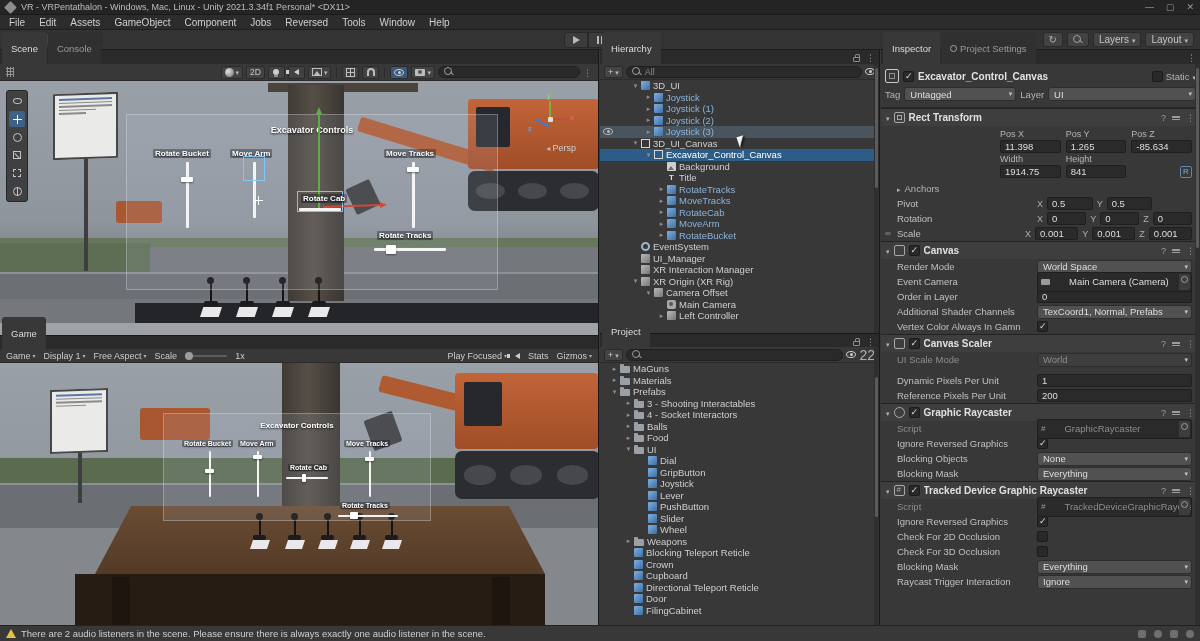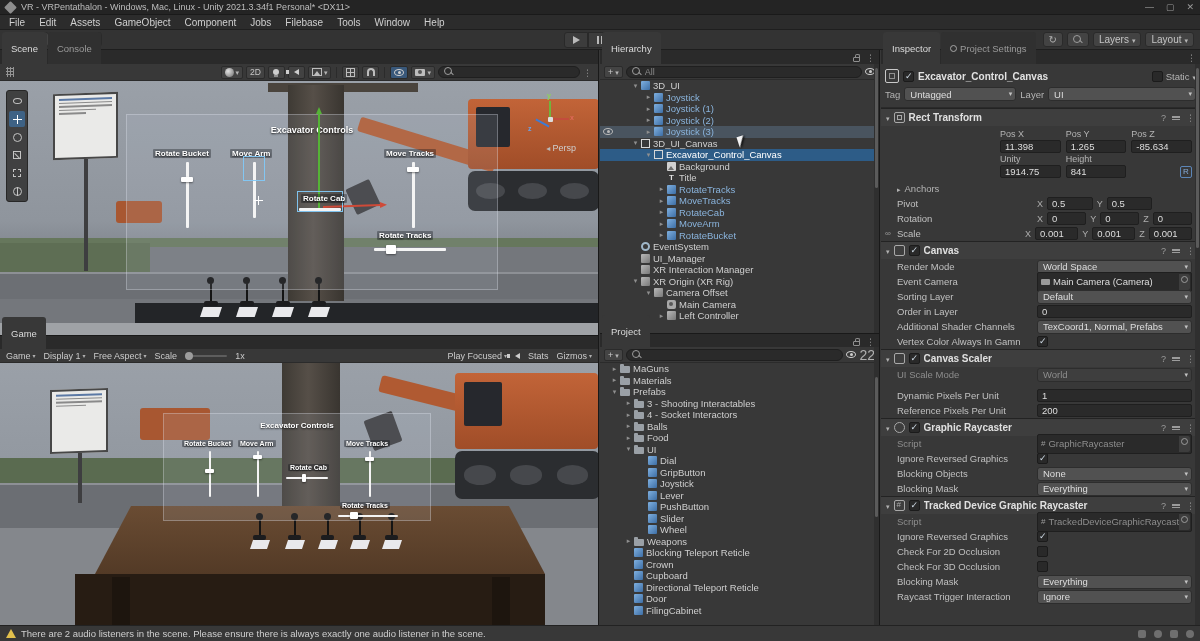--- a/index.html
+++ b/index.html
@@ -101,21 +101,21 @@
 .hq::after{content:"?";color:#9c9c9c;font-size:9px}
 .hp{width:8px;height:8px;background:linear-gradient(#0000 30%,#9c9c9c 30%,#9c9c9c 45%,#0000 45%,#0000 65%,#9c9c9c 65%,#9c9c9c 80%,#0000 80%)}
 .irow{display:flex;align-items:center;height:15px;padding:0 8px 0 16px;gap:4px}
 .ilab{width:136px;flex:none;color:#c0c0c0;overflow:hidden;white-space:nowrap;font-size:9.5px}
 .ilab.dim{color:#8d8d8d}
 .ival{flex:1;display:flex;align-items:center;gap:4px;min-width:0}
 .tf{background:#2a2a2a;border:1px solid #1f1f1f;border-radius:2px;height:13px;flex:1;display:flex;align-items:center;padding:0 4px;color:#dedede;font-size:9.5px;min-width:0}
 .axis{color:#aeaeae;font-size:9px}
 .rt-grid{display:grid;grid-template-columns:98px 1fr 1fr 1fr;gap:1px 5px;padding:3px 8px 3px 16px;align-items:center}
 .rt-lbl{font-size:9px;color:#b4b4b4}
-.objf{flex:1;background:#2a2a2a;border:1px solid #1f1f1f;border-radius:2px;height:20px;display:flex;align-items:center;gap:3px;padding:0 14px 0 3px;color:#dedede;font-size:9.5px;position:relative;min-width:0;white-space:nowrap;overflow:hidden}
+.objf{flex:1;background:#2a2a2a;border:1px solid #1f1f1f;border-radius:2px;height:20px;display:flex;align-items:center;gap:19px;padding:0 14px 0 3px;color:#dedede;font-size:9.5px;position:relative;min-width:0;white-space:nowrap;overflow:hidden}
 .objf.dim{color:#8d8d8d}
 .objf .picker{position:absolute;right:1px;top:1px;bottom:1px;width:11px;background:#3d3d3d;border-radius:0 2px 2px 0}
 .objf .picker::after{content:"";position:absolute;left:2px;top:2px;width:5px;height:5px;border:1px solid #9a9a9a;border-radius:50%}
 .oicam{width:9px;height:6px;background:#9a9a9a;border-radius:1px;flex:none}
 .oiscr{color:#9a9a9a;font-size:8px;flex:none}
 .rbadge{width:12px;height:12px;border:1px solid #5c86b8;color:#86abd8;border-radius:2px;font-size:8px;display:flex;align-items:center;justify-content:center;justify-self:end}
 .linkic{color:#9a9a9a;font-size:8px;width:8px;flex:none}
 
 .vp{position:absolute;left:0;right:0;bottom:0;overflow:hidden;background:linear-gradient(#9aa0a8,#8f959d 55%,#868b93 63%)}
 .gz{position:absolute}
@@ -218,21 +218,21 @@
   </span>
 </div>
 
 <div id="menubar">
   <span class="menu-item">File</span>
   <span class="menu-item">Edit</span>
   <span class="menu-item">Assets</span>
   <span class="menu-item">GameObject</span>
   <span class="menu-item">Component</span>
   <span class="menu-item">Jobs</span>
-  <span class="menu-item">Filebase</span>
+  <span class="menu-item">Reversed</span>
   <span class="menu-item">Tools</span>
   <span class="menu-item">Window</span>
   <span class="menu-item">Help</span>
 </div>
 
 <div id="toolbar">
   <div class="tb-left">
     <span class="btn">
       <span class="avatar"></span>
       <span>BS</span>
@@ -865,21 +865,21 @@
       <span class="tf">
           <span>11.398</span>
         </span>
       <span class="tf">
           <span>1.265</span>
         </span>
       <span class="tf">
           <span>-85.634</span>
         </span>
       <span></span>
-      <span class="rt-lbl">Unity</span>
+      <span class="rt-lbl">Width</span>
       <span class="rt-lbl">Height</span>
       <span></span>
       <span></span>
       <span class="tf">
           <span>1914.75</span>
         </span>
       <span class="tf">
           <span>841</span>
         </span>
       <span class="rbadge">R</span>
@@ -963,28 +963,20 @@
         <span class="ilab">Event Camera</span>
         <span class="ival">
           <span class="objf">
             <span class="oicam"></span>
             <span>Main Camera (Camera)</span>
             <span class="picker"></span>
           </span>
         </span>
       </div>
     <div class="irow">
-        <span class="ilab">Sorting Layer</span>
-        <span class="ival">
-          <span class="dd" style="flex:1">
-            <span>Default</span>
-          </span>
-        </span>
-      </div>
-    <div class="irow">
         <span class="ilab">Order in Layer</span>
         <span class="ival">
           <span class="tf">
             <span>0</span>
           </span>
         </span>
       </div>
     <div class="irow">
         <span class="ilab">Additional Shader Channels</span>
         <span class="ival">

